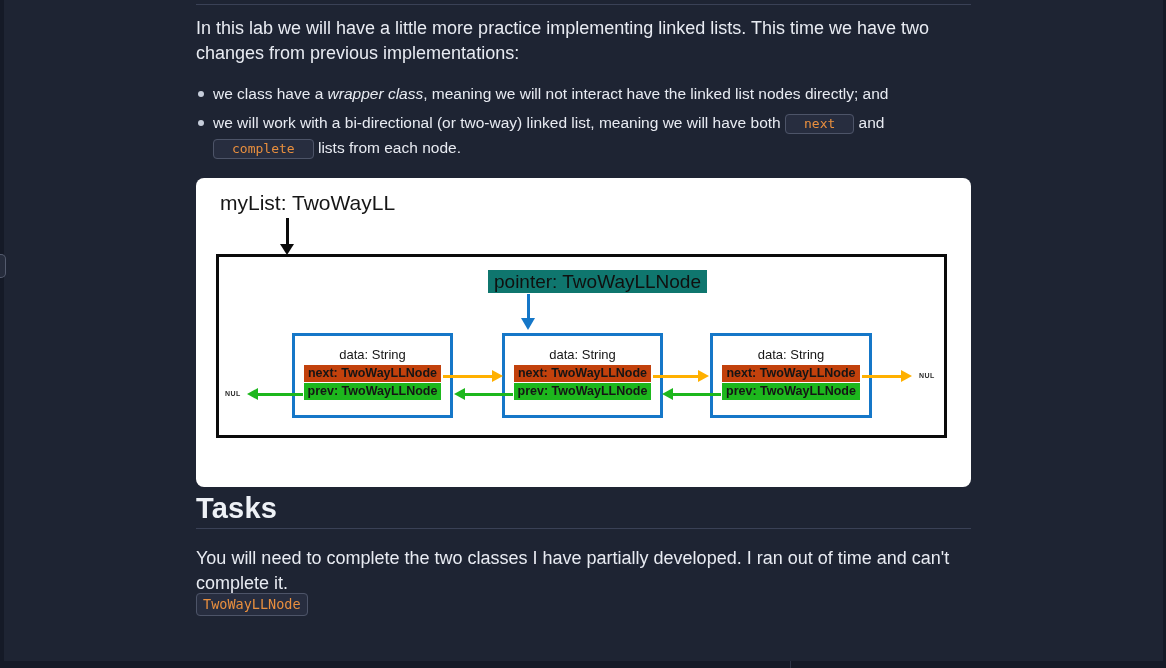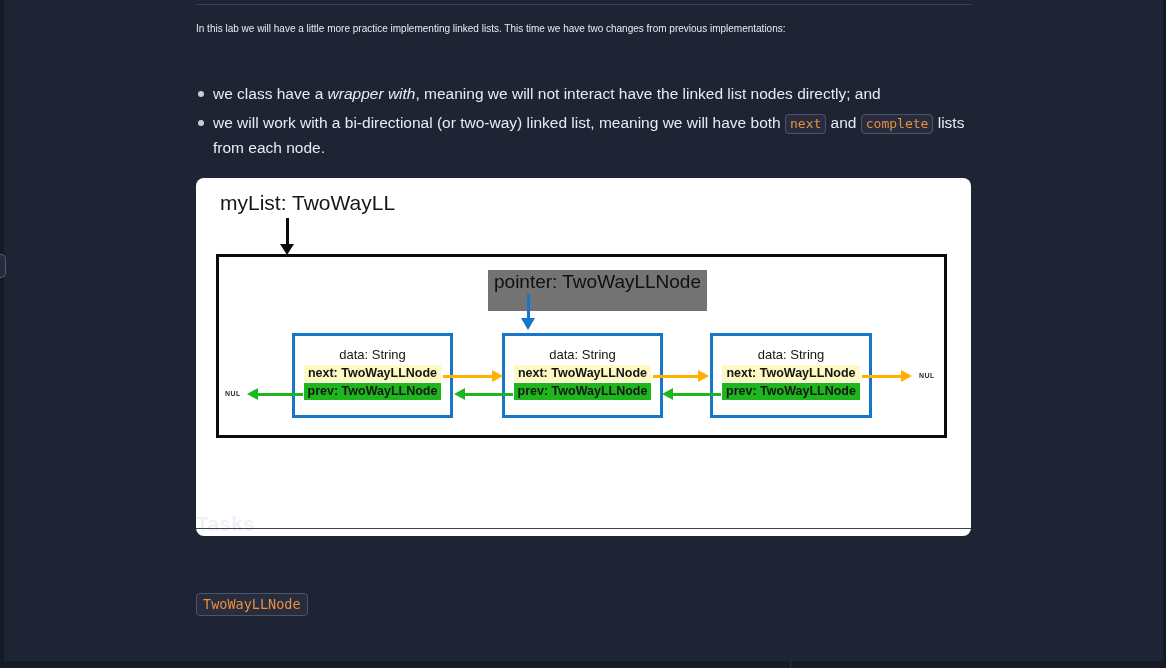--- a/index.html
+++ b/index.html
@@ -19,81 +19,81 @@
   .bottom-divider { position:absolute; left:790px; top:661px; width:1px; height:7px; background:#2e3547; }
   .drawer-handle {
     position:absolute; left:0; top:254px; width:6px; height:24px;
     background:#262c3c; border:1px solid #545b6e; border-left:none;
     border-radius:0 5px 5px 0; cursor:pointer;
   }
 
   .top-rule  { position:absolute; left:196px; top:4px;  width:775px; height:1px; background:#3a4156; }
   .h2-rule   { position:absolute; left:196px; top:528px; width:775px; height:1px; background:#3a4156; }
 
-  .para { position:absolute; left:196px; width:775px; font-size:10px; line-height:25px; color:#e8ebf2; }
+  .para { position:absolute; left:196px; width:775px; font-size:18px; line-height:25px; color:#e8ebf2; }
   #intro-para { top:16px; }
   #tasks-para1 { top:546px; }
   #tasks-para2 { top:636px; }
 
   ul.bullets { position:absolute; left:196px; top:82px; width:775px; list-style:none; }
   ul.bullets li { position:relative; padding-left:17px; font-size:15.5px; line-height:24px; margin-bottom:5px; }
   ul.bullets li .dot {
     position:absolute; left:2px; top:9px; width:6px; height:6px; border-radius:50%;
     background:#c6cdda;
   }
   em { font-style:italic; }
 
   code.tag {
     font-family:"DejaVu Sans Mono","Liberation Mono",monospace;
     font-size:13px; color:#e98f3e; background:#272d3f;
-    border:1px solid #4d5468; border-radius:4px; padding:1px 4px 2px;
+    border:1px solid #4d5468; border-radius:4px; padding:1px 18px 2px;
     white-space:nowrap;
   }
 
   h2.tasks {
-    position:absolute; left:196px; top:512px;
-    font-size:21px; font-weight:bold; color:#eef1f6; letter-spacing:.2px;
+    position:absolute; left:196px; top:492px;
+    font-size:29px; font-weight:bold; color:#eef1f6; letter-spacing:.2px;
   }
   .code-heading { position:absolute; left:196px; top:595px; }
   .code-heading code.tag { font-size:13.5px; padding:2px 6px 3px; }
 
   
   .diagram-card {
-    position:absolute; left:196px; top:178px; width:775px; height:358px;
+    position:absolute; left:196px; top:178px; width:775px; height:309px;
     background:#ffffff; border-radius:8px;
   }
   .dg { position:absolute; }
   .mylist-label { left:24px; top:13px; font-size:21px; color:#161616; }
   .outer-rect  { left:20px; top:76px; width:731px; height:184px; border:3px solid #0b0b0b; }
 
   .head-arrow-line { left:90px; top:40px; width:3px; height:27px; background:#0b0b0b; }
   .head-arrow-tip  { left:84px; top:66px; width:0; height:0;
     border-left:7px solid transparent; border-right:7px solid transparent; border-top:11px solid #0b0b0b; }
 
   .pointer-label {
-    left:292px; top:92px; padding:1px 6px 18px;
-    background:#737373; color:#10100f; font-size:19px;
+    left:292px; top:92px; padding:1px 6px 0;
+    background:#0f766e; color:#10100f; font-size:19px;
   }
   .pointer-arrow-line { left:331px; top:116px; width:3px; height:26px; background:#1577c8; }
   .pointer-arrow-tip  { left:325px; top:140px; width:0; height:0;
     border-left:7px solid transparent; border-right:7px solid transparent; border-top:12px solid #1577c8; }
 
   .node {
     position:absolute; top:155px; width:161px; height:85px;
     border:3px solid #1577c8; background:#fff;
   }
   .node .data-row {
     margin-top:11px; text-align:center;
     font-size:13px; font-weight:normal; color:#151515;
   }
   .node .hl-row {
     margin:1px 9px 0; height:17px; line-height:17px; text-align:center;
     font-size:12.5px; font-weight:bold; color:#151515; white-space:nowrap; overflow:hidden;
   }
-  .node .next-row { background:#fef9c3; margin-top:3px; }
+  .node .next-row { background:#c2410c; margin-top:3px; }
   .node .prev-row { background:#1db71d; }
 
   .hline { position:absolute; height:3px; }
   .hline.orange { background:#ffb000; top:197px; }
   .hline.green  { background:#1db71d; top:215px; }
   .tip-right { position:absolute; width:0; height:0; top:192px;
     border-top:6px solid transparent; border-bottom:6px solid transparent; border-left:11px solid #ffb000; }
   .tip-left  { position:absolute; width:0; height:0; top:210px;
     border-top:6px solid transparent; border-bottom:6px solid transparent; border-right:11px solid #1db71d; }
 
@@ -111,21 +111,21 @@
   <div class="bottom-bar"></div>
   <div class="bottom-divider"></div>
   <div class="drawer-handle"></div>
 
   <div class="top-rule"></div>
 
   <p class="para" id="intro-para">In this lab we will have a little more practice implementing linked lists. This time we have two changes from previous implementations:</p>
 
   <ul class="bullets">
     <li>
-      <span class="dot"></span><span>we class have a </span><em>wrapper with</em><span>, meaning we will not interact have the linked list nodes directly; and</span>
+      <span class="dot"></span><span>we class have a </span><em>wrapper class</em><span>, meaning we will not interact have the linked list nodes directly; and</span>
     </li>
     <li>
       <span class="dot"></span><span>we will work with a bi-directional (or two-way) linked list, meaning we will have both </span><code class="tag">next</code><span> and </span><code class="tag">complete</code><span> lists from each node.</span>
     </li>
   </ul>
 
   <div class="diagram-card">
     <div class="dg mylist-label">myList: TwoWayLL</div>
     <div class="dg head-arrow-line"></div>
     <div class="dg head-arrow-tip"></div>
@@ -168,19 +168,20 @@
     <div class="tip-left" style="left:466px;"></div>
     <div class="hline green" style="left:476px; width:49px;"></div>
 
     <div class="nul nul-left">NUL</div>
     <div class="nul nul-right">NUL</div>
   </div>
 
   <h2 class="tasks">Tasks</h2>
   <div class="h2-rule"></div>
 
+  <p class="para" id="tasks-para1">You will need to complete the two classes I have partially developed. I ran out of time and can't complete it.</p>
 
   <div class="code-heading">
     <code class="tag">TwoWayLLNode</code>
   </div>
 
 
 </div>
 
 </body></html>

